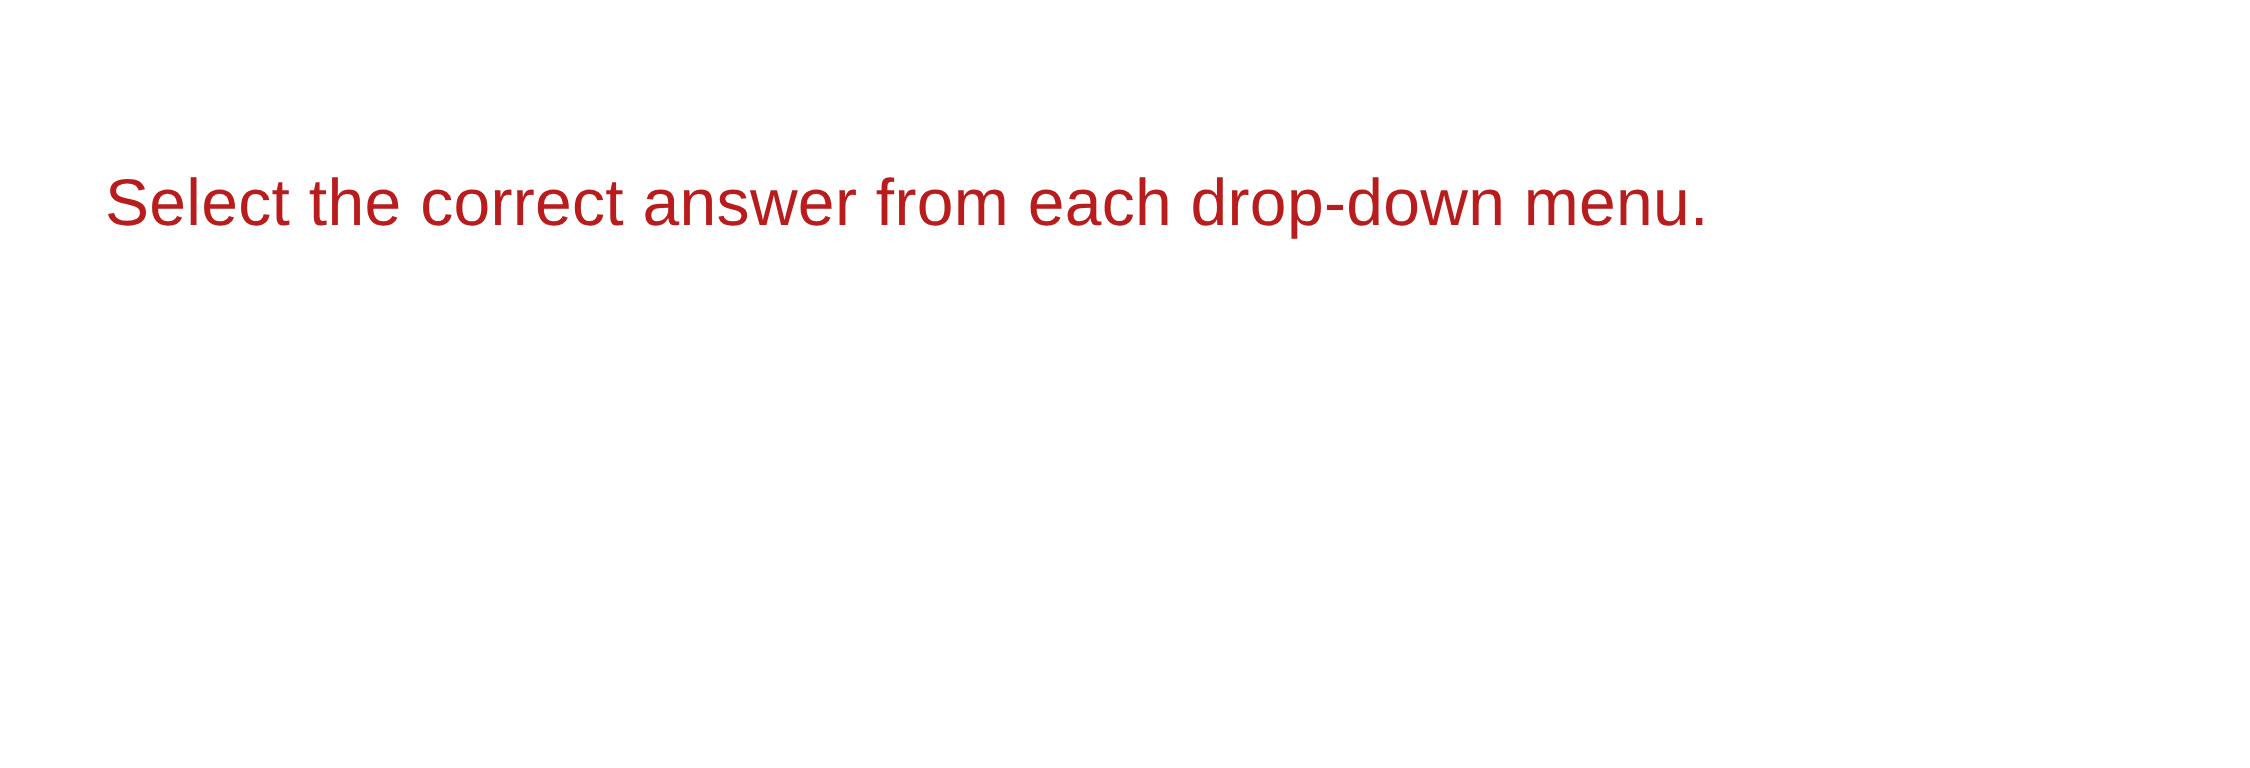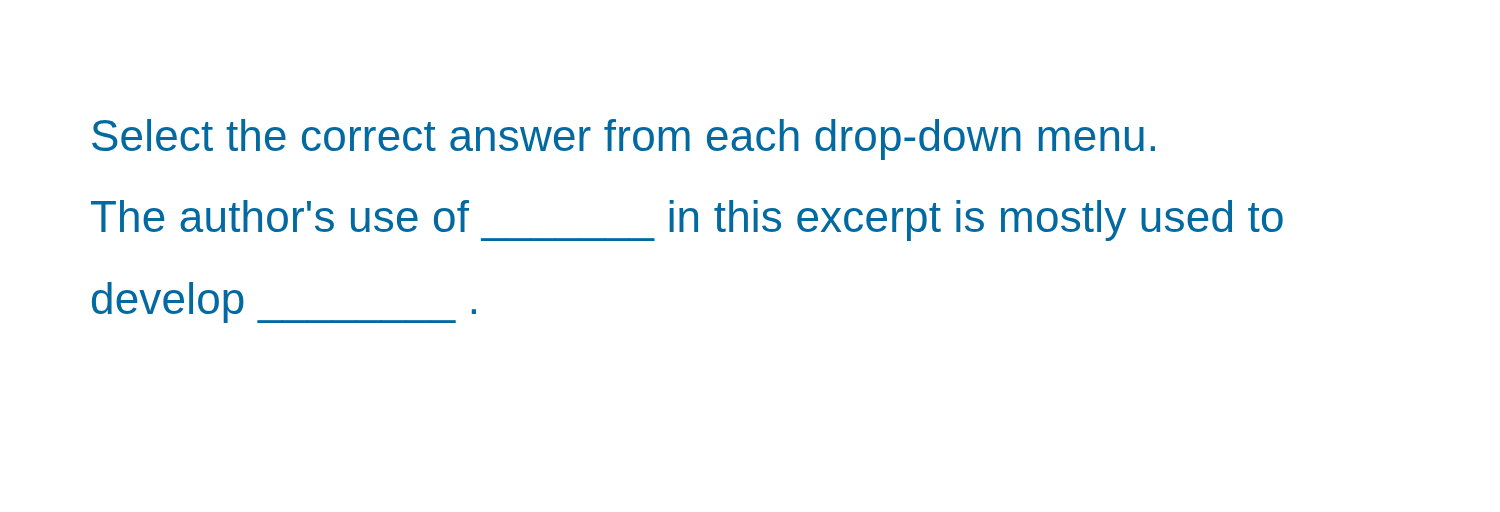--- a/index.html
+++ b/index.html
@@ -10,24 +10,22 @@
     body {
       font-family: -apple-system, BlinkMacSystemFont, 'Segoe UI', Helvetica, Arial, sans-serif;
       background: #ffffff;
       width: 1500px;
       height: 512px;
       padding: 95px 70px;
     }
     .question-text {
       font-size: 44px;
       line-height: 1.85;
-      color: #0369a1;
+      color: #b91c1c;
       letter-spacing: 0.2px;
-      margin-left: 20px;
     }
   </style>
 </head>
 <body>
 
 <div class="question-text">
   <span>Select the correct answer from each drop-down menu.</span><br>
-  <span>The author's use of _______ in this excerpt is mostly used to develop ________ .</span>
 </div>
 
 </body></html>

